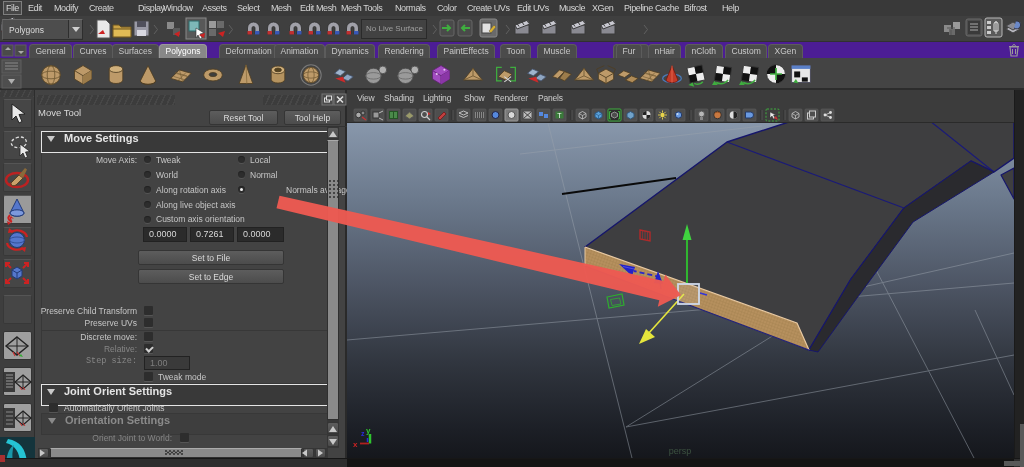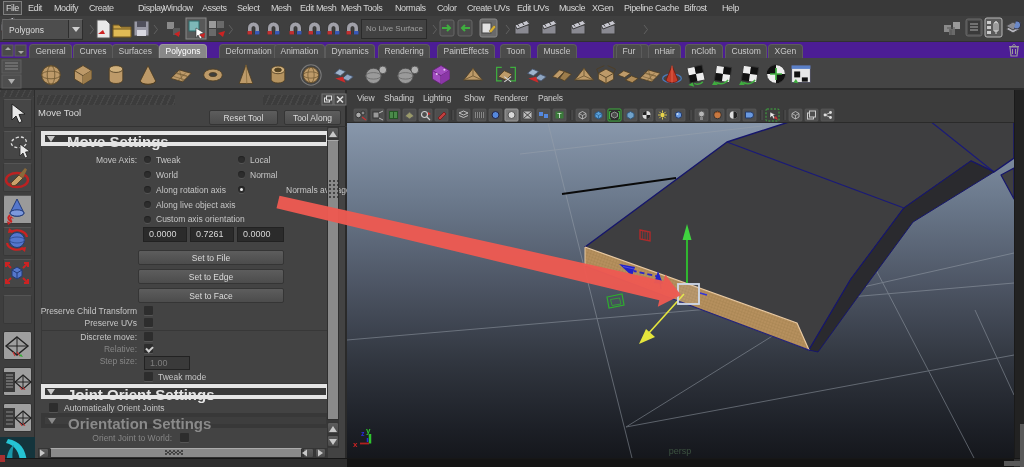--- a/index.html
+++ b/index.html
@@ -39,22 +39,22 @@
   color:#dcdcdc;font-size:8.5px;text-align:center;}
 .lab{position:absolute;color:#c6c6c6;font-size:8.5px;white-space:nowrap;}
 .labr{position:absolute;color:#c6c6c6;font-size:8.5px;white-space:nowrap;text-align:right;}
 .dis{color:#868686;}
 .radio{position:absolute;width:7px;height:7px;border-radius:50%;background:#2d2d2d;box-shadow:inset 0 1px 1px #222, 0 1px 0 #555;}
 .radio.sel:after{content:"";position:absolute;left:2px;top:2px;width:3px;height:3px;border-radius:50%;background:#f0f0f0;}
 .check{position:absolute;width:9px;height:9px;background:#2d2d2d;border-radius:1px;box-shadow:0 1px 0 #555;}
 .check.on:after{content:"";position:absolute;left:1.5px;top:1.5px;width:5px;height:3px;border-left:2px solid #d0d0d0;border-bottom:2px solid #d0d0d0;transform:rotate(-45deg);}
 .field{position:absolute;height:15px;background:#2b2b2b;border:1px solid #222;color:#d8d8d8;
   font-size:9px;line-height:13px;padding-left:5px;}
-.sect{position:absolute;left:6px;width:289px;height:15px;background:#393939;border:4px solid #e5e5e5;
-  color:#e4e4e4;font-size:15px;font-weight:bold;line-height:13px;}
+.sect{position:absolute;left:6px;width:289px;height:22px;background:#393939;border:1px solid #e5e5e5;
+  color:#e4e4e4;font-size:11px;font-weight:bold;line-height:13px;}
 .tri{position:absolute;width:0;height:0;border-left:4px solid transparent;border-right:4px solid transparent;border-top:6px solid #c9c9c9;}
 
 #vpmenu{position:absolute;left:347px;top:90px;width:667px;height:17px;background:#3c3c3c;color:#cdcdcd;font-size:8.5px;letter-spacing:-0.2px;}
 #vpmenu span{position:absolute;top:3px;}
 #vpicons{position:absolute;left:347px;top:107px;width:667px;height:16px;background:#3c3c3c;border-bottom:1px solid #2a2a2a;}
 #viewport{position:absolute;left:347px;top:123px;width:667px;height:335px;
   background:linear-gradient(#8897ab 0%,#6b798c 23%,#4d5564 48.4%,#30353e 72.2%,#1c1f26 91.6%,#15171c 100%);}
 #rightstrip{position:absolute;left:1014px;top:90px;width:10px;height:368px;background:#222222;border-left:1px solid #1a1a1a;}
 #bottombar{position:absolute;left:0;top:458px;width:1024px;height:9px;background:#2e2e2e;border-top:1px solid #171717;}
 #bottombar .vp{position:absolute;left:347px;top:0;width:667px;height:9px;background:#141414;}
@@ -521,21 +521,21 @@
     <div class="hatch" style="position:absolute;left:228px;top:5px;width:57px;height:10px;"></div>
     <svg width="26" height="13" style="position:absolute;left:286px;top:3px;">
       <rect x="1" y="1" width="11" height="11" fill="#4a4a4a" stroke="#777"></rect>
       <rect x="3.5" y="5" width="5" height="4" fill="none" stroke="#ddd"></rect>
         <rect x="5.5" y="3" width="5" height="4" fill="#4a4a4a" stroke="#ddd"></rect>
       <rect x="13" y="1" width="12" height="11" fill="#4a4a4a" stroke="#777"></rect>
       <path d="M16,3.5 l6,6 m0,-6 l-6,6" stroke="#ddd" stroke-width="1.6"></path>
     </svg>
     <div class="lab" style="left:3px;top:17px;font-size:9.5px;color:#d8d8d8;">Move Tool</div>
     <div class="btn" style="left:174px;top:20px;width:69px;height:15px;line-height:14px;">Reset Tool</div>
-    <div class="btn" style="left:249px;top:20px;width:57px;height:15px;line-height:14px;">Tool Along</div>
+    <div class="btn" style="left:249px;top:20px;width:57px;height:15px;line-height:14px;">Tool Help</div>
     <div style="position:absolute;left:0;top:36px;width:312px;height:1px;background:#333;"></div>
 
     <div style="position:absolute;left:6px;top:41px;width:289px;height:253px;border:1px solid #383838;"></div>
     <div class="sect" style="top:41px;"><span style="margin-left:22px;">Move Settings</span></div>
     <div class="tri" style="left:12px;top:46px;"></div>
     <div class="labr" style="left:20px;top:64.5px;width:82px;">Move Axis:</div>
     <span class="radio" style="left:109px;top:66px;"></span>
       <div class="lab" style="left:121px;top:64.5px;">Tweak</div>
     <span class="radio" style="left:203px;top:66px;"></span>
       <div class="lab" style="left:215px;top:64.5px;">Local</div>
@@ -549,31 +549,30 @@
       <div class="lab" style="left:215px;top:94.5px;padding-left:36px;">Normals average</div>
     <span class="radio" style="left:109px;top:111px;"></span>
       <div class="lab" style="left:121px;top:109.5px;">Along live object axis</div>
     <span class="radio" style="left:109px;top:125.5px;"></span>
       <div class="lab" style="left:121px;top:124px;">Custom axis orientation</div>
     <div class="field" style="left:108px;top:136.5px;width:44px;">0.0000</div>
     <div class="field" style="left:155px;top:136.5px;width:44px;">0.7261</div>
     <div class="field" style="left:202px;top:136.5px;width:47px;">0.0000</div>
     <div class="btn" style="left:103px;top:159.5px;width:146px;height:15px;line-height:14px;">Set to File</div>
     <div class="btn" style="left:103px;top:178.5px;width:146px;height:15px;line-height:14px;">Set to Edge</div>
-    <div class="btn" style="left:103px;top:197.5px;width:146px;height:15px;line-height:14px;">Set to Face</div>
     <div class="labr" style="left:0px;top:215.5px;width:102px;">Preserve Child Transform</div>
     <span class="check" style="left:109px;top:216px;"></span>
     <div class="labr" style="left:0px;top:227.5px;width:102px;">Preserve UVs</div>
     <span class="check" style="left:109px;top:228px;"></span>
     <div style="position:absolute;left:6px;top:240px;width:289px;height:1px;background:#383838;"></div>
     <div class="labr" style="left:0px;top:241.5px;width:102px;">Discrete move:</div>
     <span class="check" style="left:109px;top:242px;"></span>
     <div class="labr dis" style="left:0px;top:253.5px;width:102px;">Relative:</div>
     <span class="check on" style="left:109px;top:254px;"></span>
-    <div class="labr dis" style="left:0px;top:265.5px;width:102px;">Step size:</div>
+    <div class="labr dis" style="left:0px;top:265.5px;width:102px;font-family:Liberation Mono, monospace;">Step size:</div>
     <div class="field" style="left:109px;top:266px;width:46px;height:14px;color:#7e7e7e;background:#3a3a3a;">1.00</div>
     <span class="check" style="left:109px;top:282px;"></span>
     <div class="lab" style="left:123px;top:281.5px;">Tweak mode</div>
     <div class="sect" style="top:294px;"><span style="margin-left:22px;margin-top:40px;">Joint Orient Settings</span></div>
     <div class="tri" style="left:12px;top:299px;"></div>
     <span class="check" style="left:14px;top:313px;"></span>
     <div class="lab" style="left:29px;top:312.5px;">Automatically Orient Joints</div>
     <div class="sect" style="top:323px;background:#3e3e3e;color:#8a8a8a;border-color:#383838;"><span style="margin-left:23px;">Orientation Settings</span></div>
     <div class="tri" style="left:13px;top:328px;border-top-color:#8a8a8a;"></div>
     <div class="labr dis" style="left:35px;top:342.5px;width:102px;">Orient Joint to World:</div>

